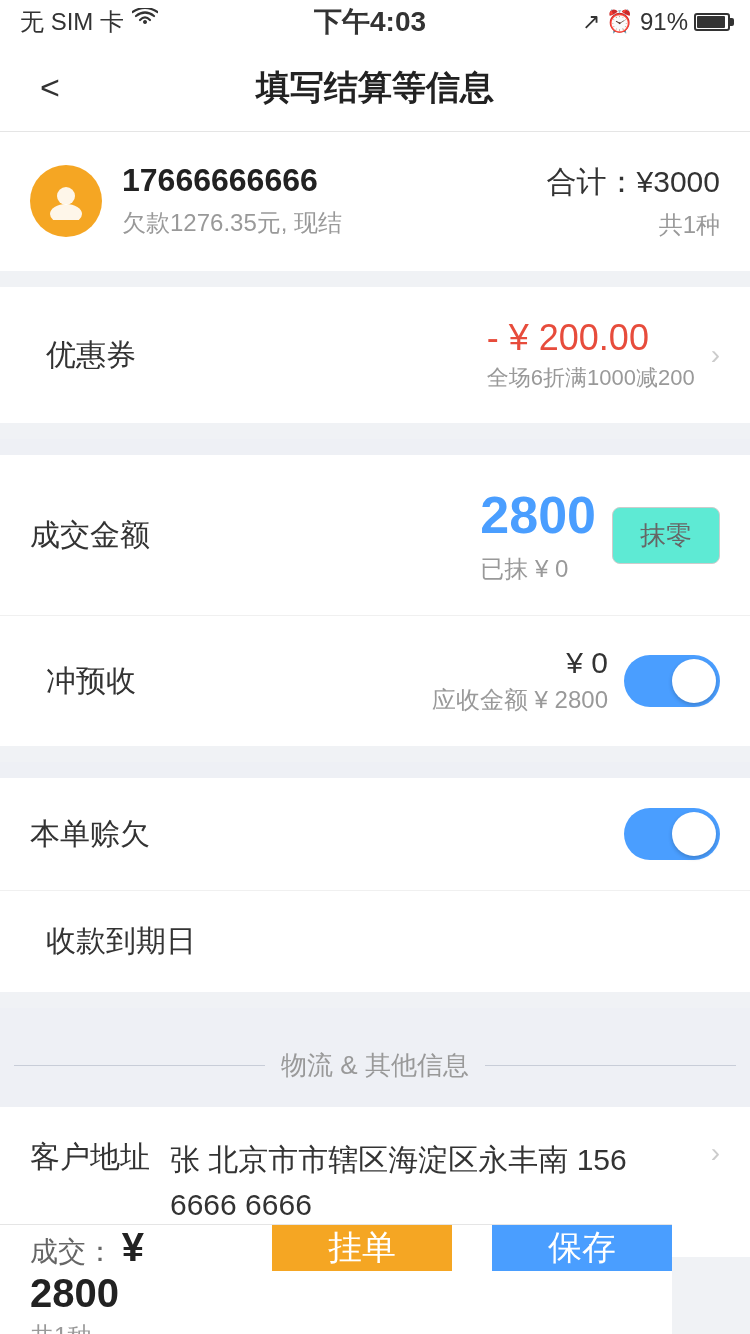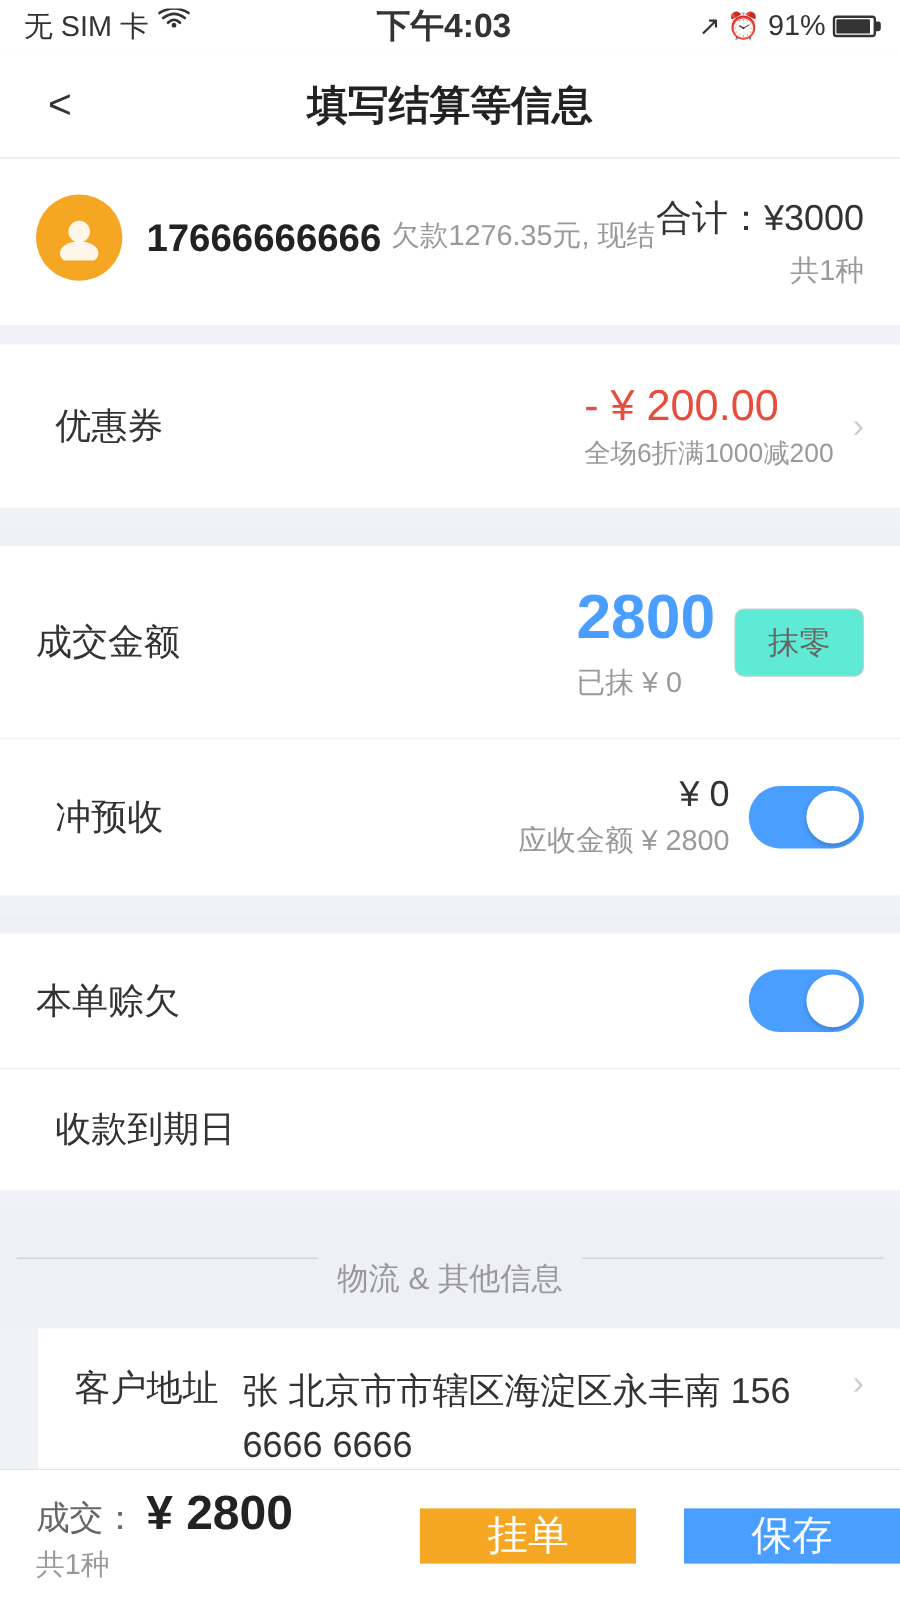--- a/index.html
+++ b/index.html
@@ -93,21 +93,21 @@
       margin-bottom: 16px;
     }
     .customer-left { display: flex; align-items: center; gap: 20px; }
     .avatar {
       width: 72px; height: 72px;
       background: #f5a623;
       border-radius: 50%;
       display: flex; align-items: center; justify-content: center;
       font-size: 34px; color: #fff; flex-shrink: 0;
     }
-    .customer-info { display: flex; flex-direction: row; gap: 8px; }
+    .customer-info { display: flex; flex-direction: column; gap: 8px; }
     .customer-phone { font-size: 32px; font-weight: 600; color: #222; }
     .customer-debt { font-size: 24px; color: #999; }
     .customer-right { text-align: right; }
     .total-amount { font-size: 30px; color: #333; }
     .total-count { font-size: 24px; color: #999; margin-top: 6px; }
 
     
     .section {
       background: #fff;
       margin-bottom: 16px;
@@ -173,52 +173,52 @@
 
     
     .section-separator {
       background: #eef0f5;
       height: 16px;
     }
 
     
     .divider-label {
       display: flex;
+      align-items: center;
       padding: 24px 14px;
       background: #eef0f5;
       gap: 16px;
     }
     .divider-line {
       flex: 1;
       height: 1px;
       background: #c8cdd8;
     }
     .divider-text { font-size: 26px; color: #999; }
 
     
     .address-row {
       background: #fff;
       padding: 30px;
       display: flex;
       align-items: flex-start;
       justify-content: space-between;
       gap: 20px;
-      margin-left: 32px;
     }
     .address-label { font-size: 30px; color: #333; flex-shrink: 0; }
     .address-value { font-size: 30px; color: #333; flex: 1; line-height: 1.5; }
 
     
     .bottom-bar {
       position: fixed;
       bottom: 0; left: 0;
-      width: 750px;
+      width: 672px;
       height: 110px;
       display: flex;
-      align-items: center;
+      align-items: flex-start;
       background: #fff;
       border-top: 1px solid #e5e5e5;
     }
     .bottom-summary {
       flex: 1;
       display: flex;
       flex-direction: column;
       justify-content: center;
       padding: 0 30px;
     }

